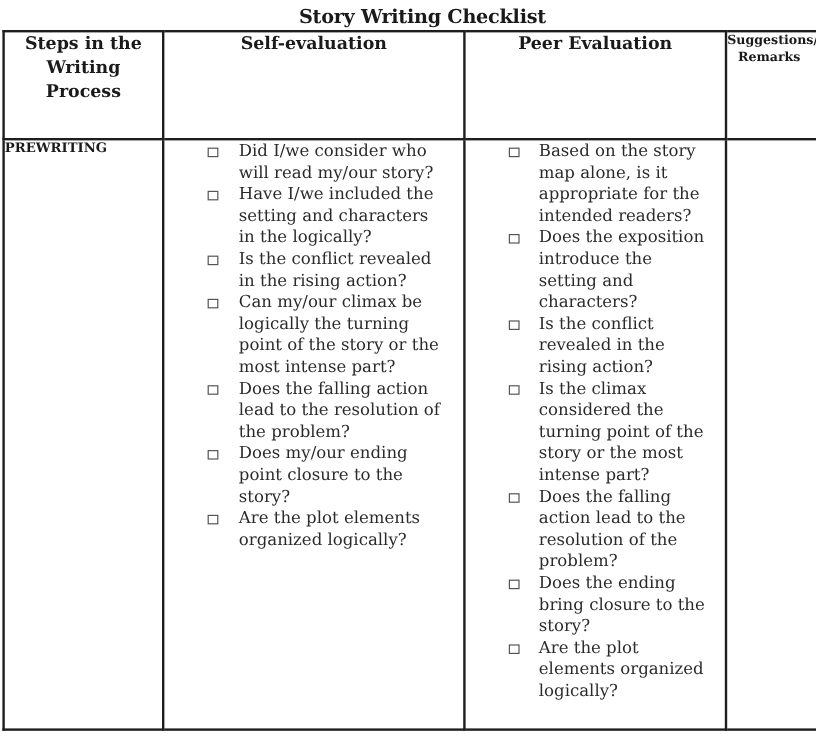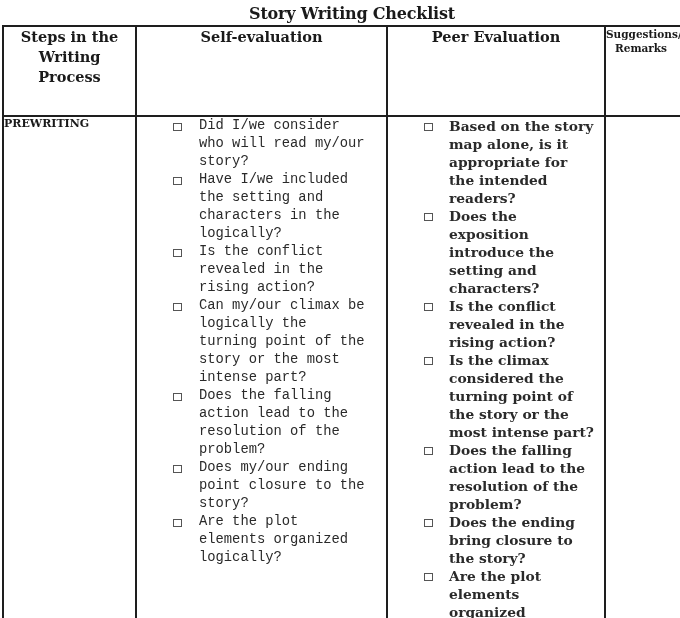--- a/index.html
+++ b/index.html
@@ -12,22 +12,22 @@
     table.checklist td, table.checklist th { border: 2px solid #1e1e1e; vertical-align: top; padding: 0; }
     th { font-weight: bold; font-size: 14.5px; color: #1a1a1a; text-align: center; line-height: 20px; }
     th.c1 { width: 131px; height: 88px; padding-top: 8px; }
     th.c2 { width: 249px; padding-top: 8px; }
     th.c3 { width: 216px; padding-top: 8px; }
     th.c4 { font-size: 10.5px; line-height: 14px; padding-top: 8px; text-align: left; padding-left: 8px; }
     td.step { font-weight: bold; font-size: 11px; padding: 8px 0 0 6px; color: #1a1a1a; }
     td.items { height: 490px; padding-top: 8px; }
     ul { list-style: none; margin: 0; padding: 0; }
     li { position: relative; font-size: 13.8px; line-height: 18px; color: #2a2a2a; }
-    .self li { padding-left: 62px; padding-right: 18px; font-family: Liberation Mono, monospace; }
-    .peer li { padding-left: 61px; padding-right: 8px; font-weight: bold; }
+    .self li { padding-left: 62px; padding-right: 18px; }
+    .peer li { padding-left: 61px; padding-right: 8px; }
     .box { position: absolute; top: 6px; width: 7px; height: 6px; border: 1px solid #555; }
     .self .box { left: 36px; }
     .peer .box { left: 36px; }
   </style>
 </head>
 <body>
 
 <div class="title">Story Writing Checklist</div>
 
 <table class="checklist">

